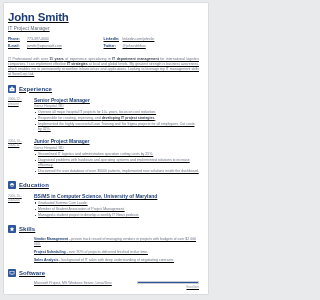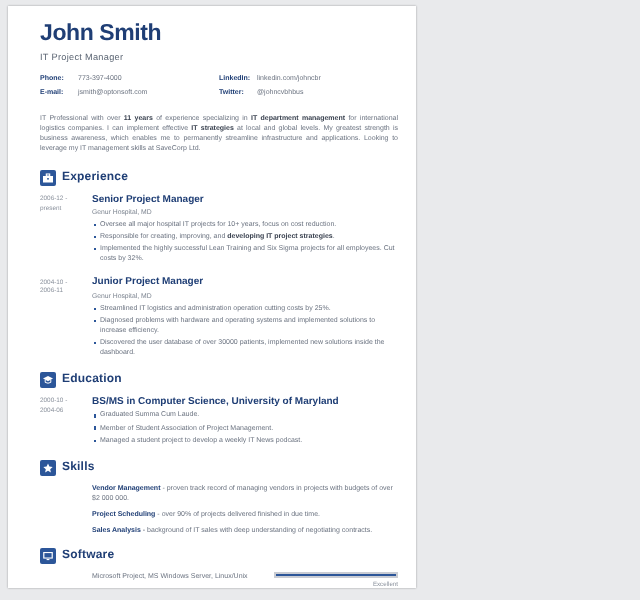--- a/index.html
+++ b/index.html
@@ -9,21 +9,21 @@
     font-family:"Liberation Sans", sans-serif;
     -webkit-font-smoothing:antialiased;
   }
   .page{
     position:absolute;left:4px;top:3px;
     width:204px;height:291px;
     background:#ffffff;
     box-shadow:0 0 1px rgba(0,0,0,.35);
     overflow:hidden;
   }
-  .inner{padding:8px 9px 0 16px;}
+  .inner{padding:8px 9px 0 4px;text-decoration:underline;}
 
   
   .name{
     color:#1f3e75;font-size:11.5px;font-weight:bold;
     letter-spacing:-.2px;line-height:12px;margin:0 0 2.5px 0;
   }
   .role{
     color:#5a6472;font-size:4.6px;letter-spacing:.15px;
     margin:0 0 6px 0;
   }

